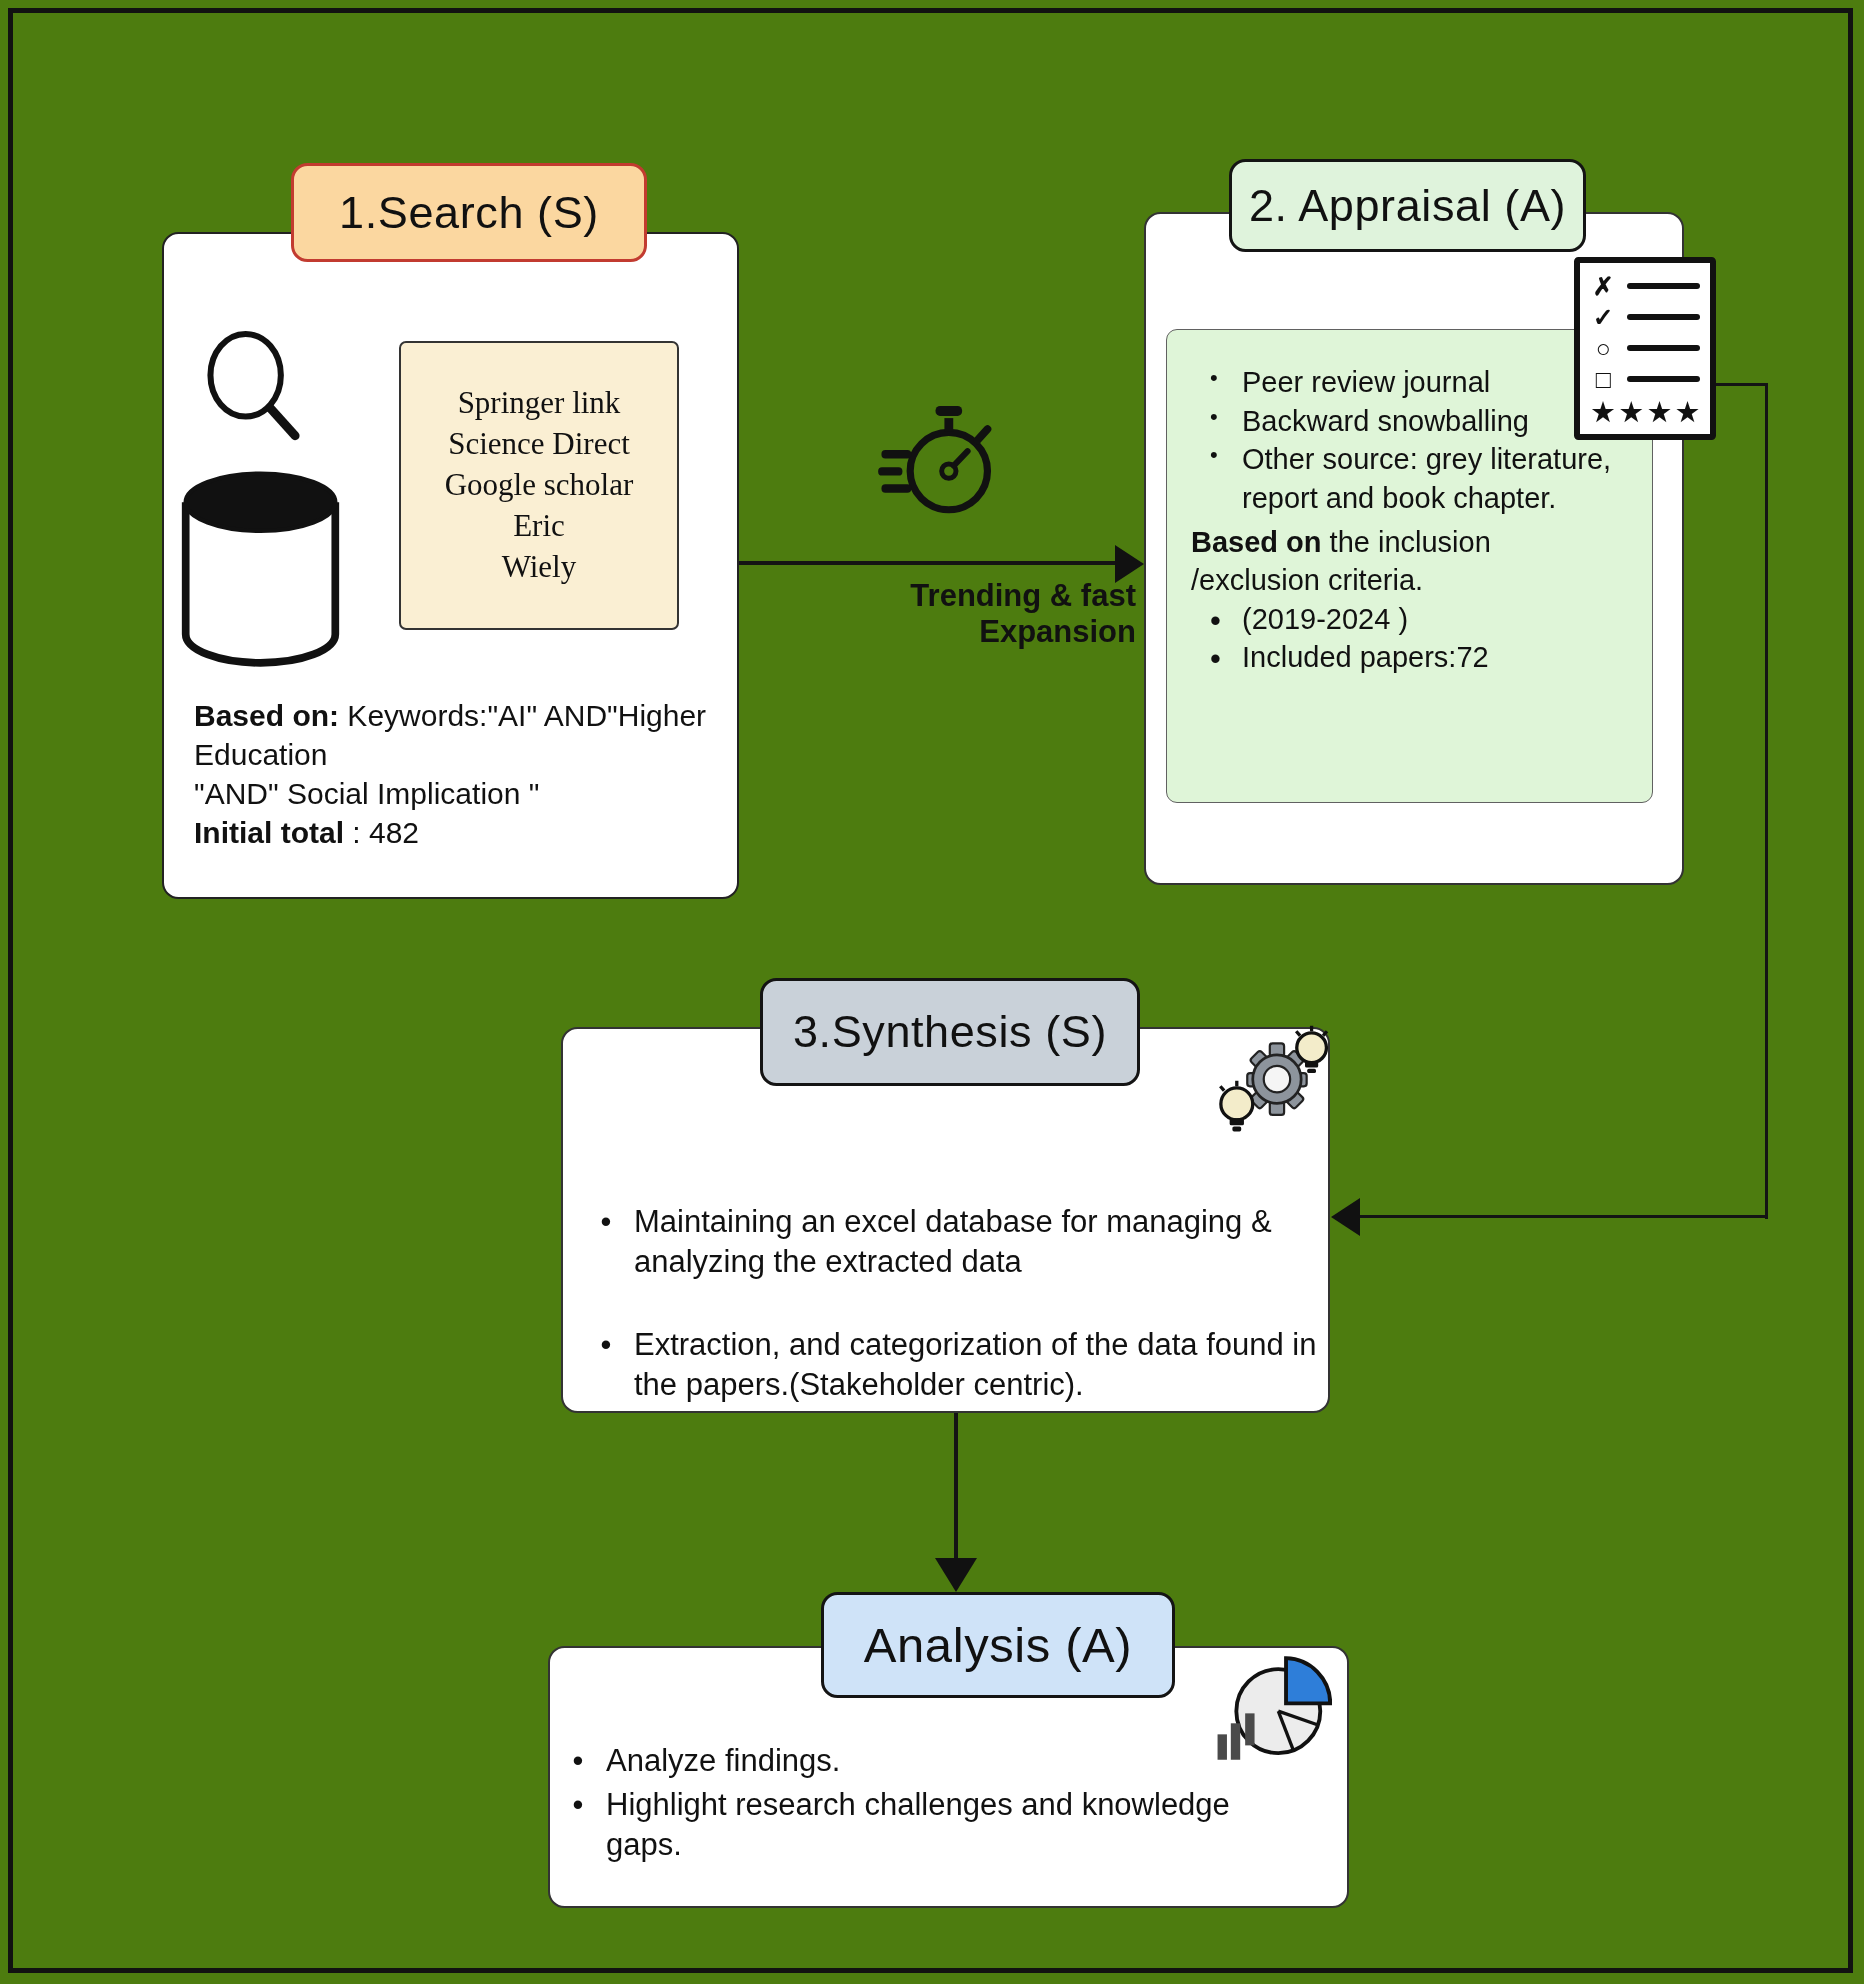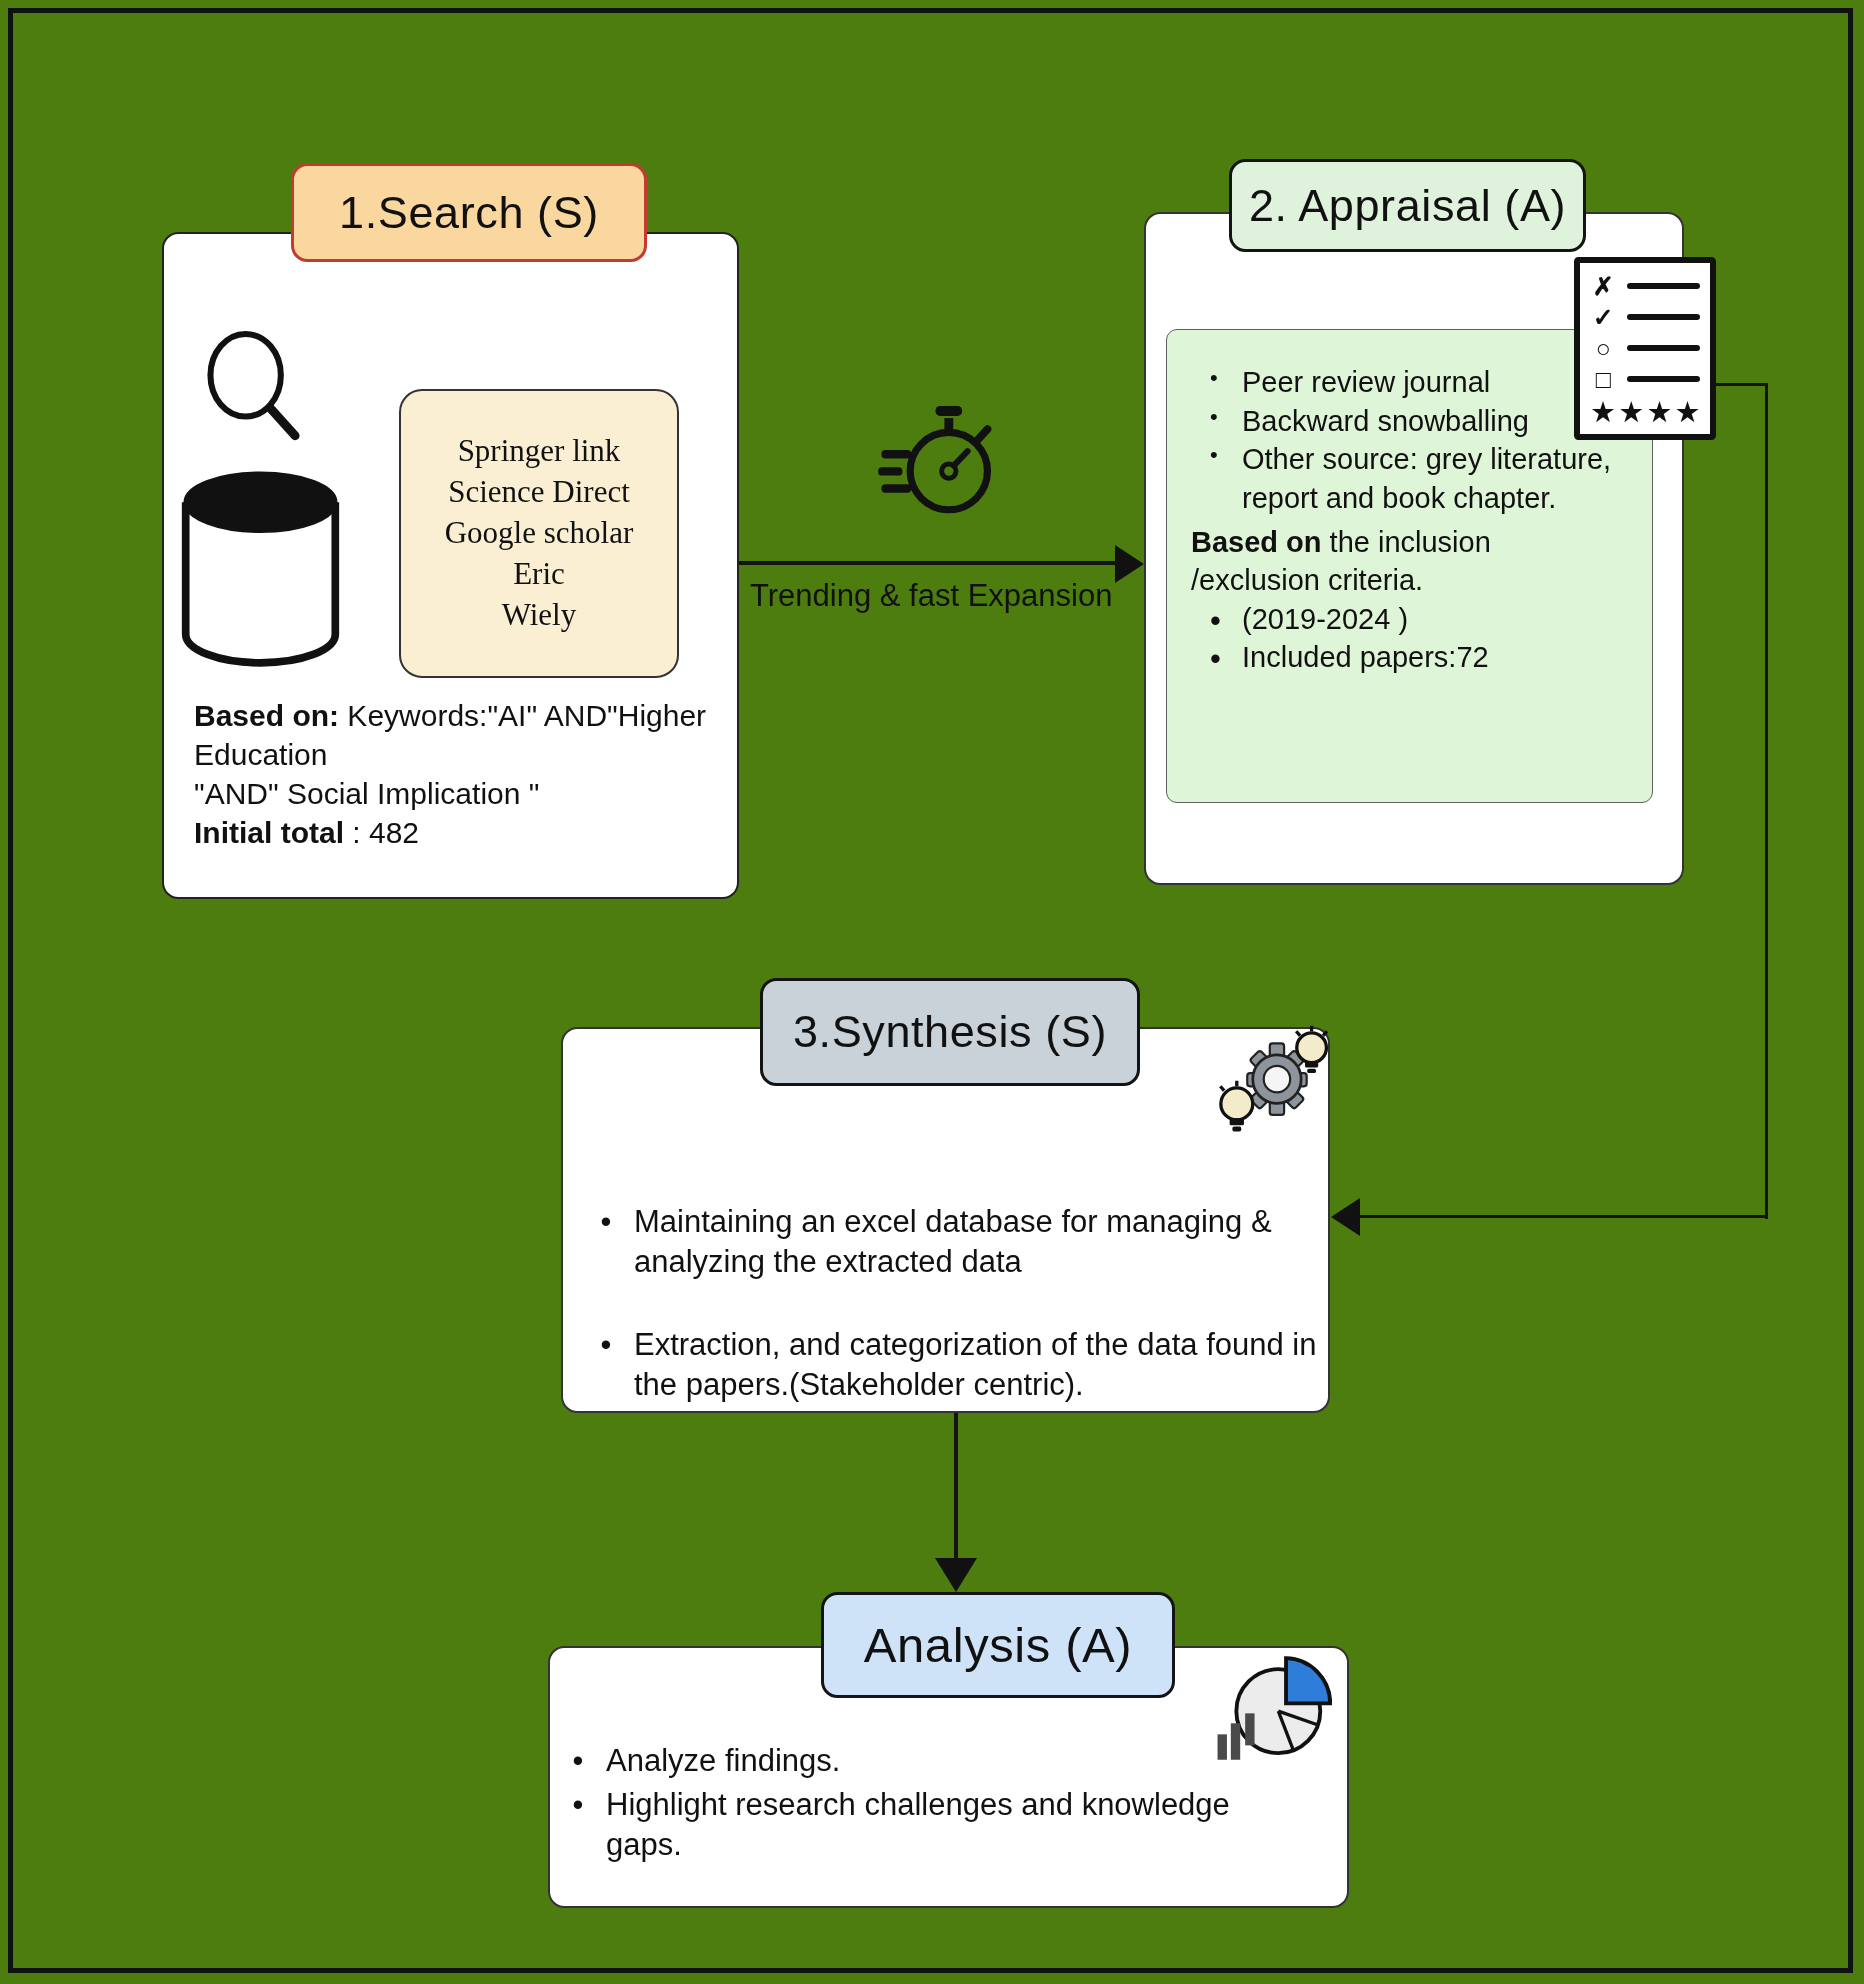--- a/index.html
+++ b/index.html
@@ -8,33 +8,33 @@
   .frame{position:absolute;left:7.7px;top:7.7px;width:1845px;height:1965px;border:5px solid #111;box-sizing:border-box;}
 
   .outer-box{position:absolute;background:#fff;border:2.8px solid #222;border-radius:16.5px;box-sizing:border-box;}
   .header{position:absolute;display:flex;align-items:center;justify-content:center;
           border-radius:16.5px;box-sizing:border-box;font-size:45px;letter-spacing:0.6px;z-index:5;}
 
   
   .search-box{left:162px;top:232px;width:577px;height:667px;}
   .search-header{left:291px;top:163px;width:356px;height:99px;background:#fbd7a0;border:3.9px solid #c23b30;}
   .sources-box{position:absolute;left:399px;top:341px;width:280px;height:289px;background:#faefd3;
-               border:2.2px solid #333;border-radius:23px;box-sizing:border-box;
-               display:flex;align-items:center;justify-content:center;z-index:4;margin-top:48px;}
+               border:2.2px solid #333;border-radius:7px;box-sizing:border-box;
+               display:flex;align-items:center;justify-content:center;z-index:4;}
   .sources-list{font-family:"Liberation Serif",serif;font-size:31px;line-height:1.32;text-align:center;}
   .based-on{position:absolute;left:194px;top:696px;width:551px;font-size:30px;line-height:1.3;z-index:4;}
   .b{font-weight:bold;}
 
   
   .hline{position:absolute;background:#141414;}
   .vline{position:absolute;background:#141414;}
   .arrow-right{position:absolute;width:0;height:0;border-top:19px solid transparent;border-bottom:19px solid transparent;border-left:29px solid #111;}
   .arrow-left{position:absolute;width:0;height:0;border-top:19px solid transparent;border-bottom:19px solid transparent;border-right:29px solid #111;}
   .arrow-down{position:absolute;width:0;height:0;border-left:21px solid transparent;border-right:21px solid transparent;border-top:34px solid #111;}
-  .trending-label{position:absolute;left:750px;top:578px;width:386px;text-align:left;font-weight:normal;font-size:31px;z-index:4;}
+  .trending-label{position:absolute;left:750px;top:578px;width:386px;text-align:right;font-weight:bold;font-size:31px;z-index:4;}
 
   
   .appraisal-box{left:1144px;top:212px;width:540px;height:673px;border-color:#333;}
   .appraisal-header{left:1229px;top:159px;width:357px;height:93px;background:#dff3dc;border:3.9px solid #141414;}
   .criteria-box{position:absolute;left:1166px;top:329px;width:487px;height:474px;background:#dff5d8;
                 border:1.7px solid #616161;border-radius:11px;box-sizing:border-box;
                 padding:33px 20px 11px 24px;font-size:29px;line-height:1.33;z-index:4;}
   .crit-item{position:relative;padding-left:51px;}
   .crit-item:before{content:"•";position:absolute;left:19px;top:0;font-size:22px;}
   .incl-item{position:relative;padding-left:51px;}

